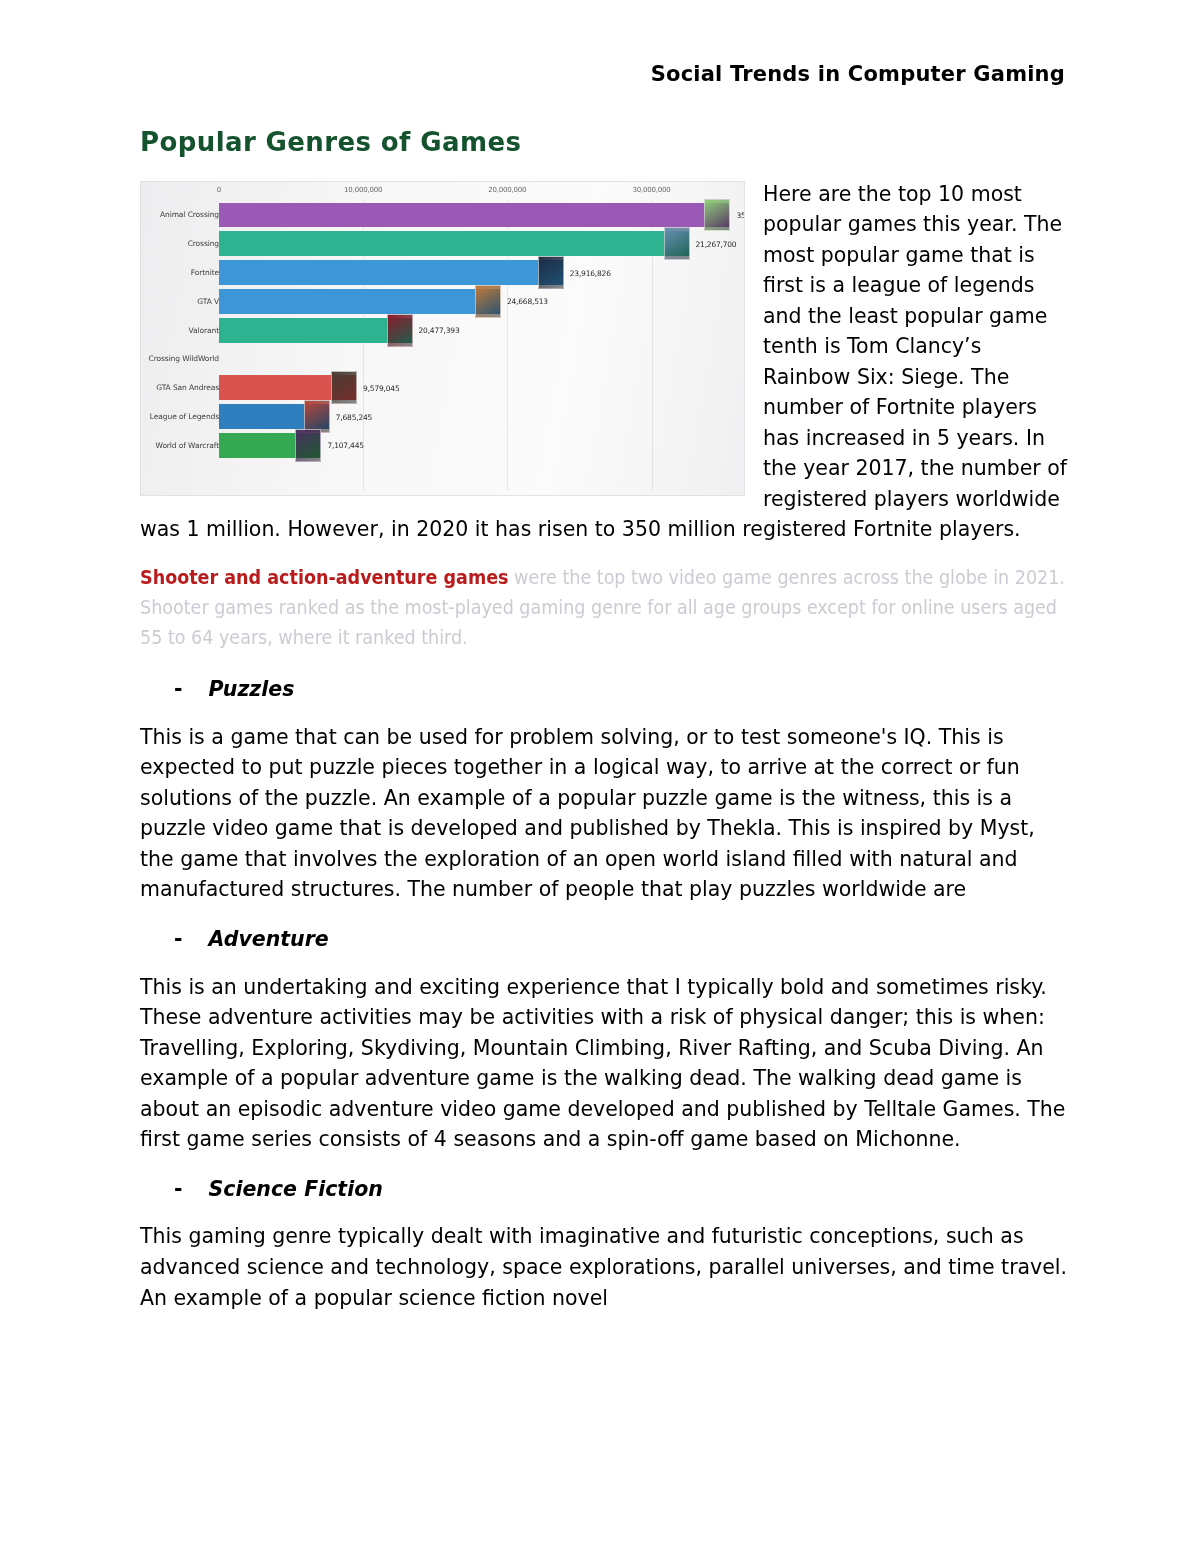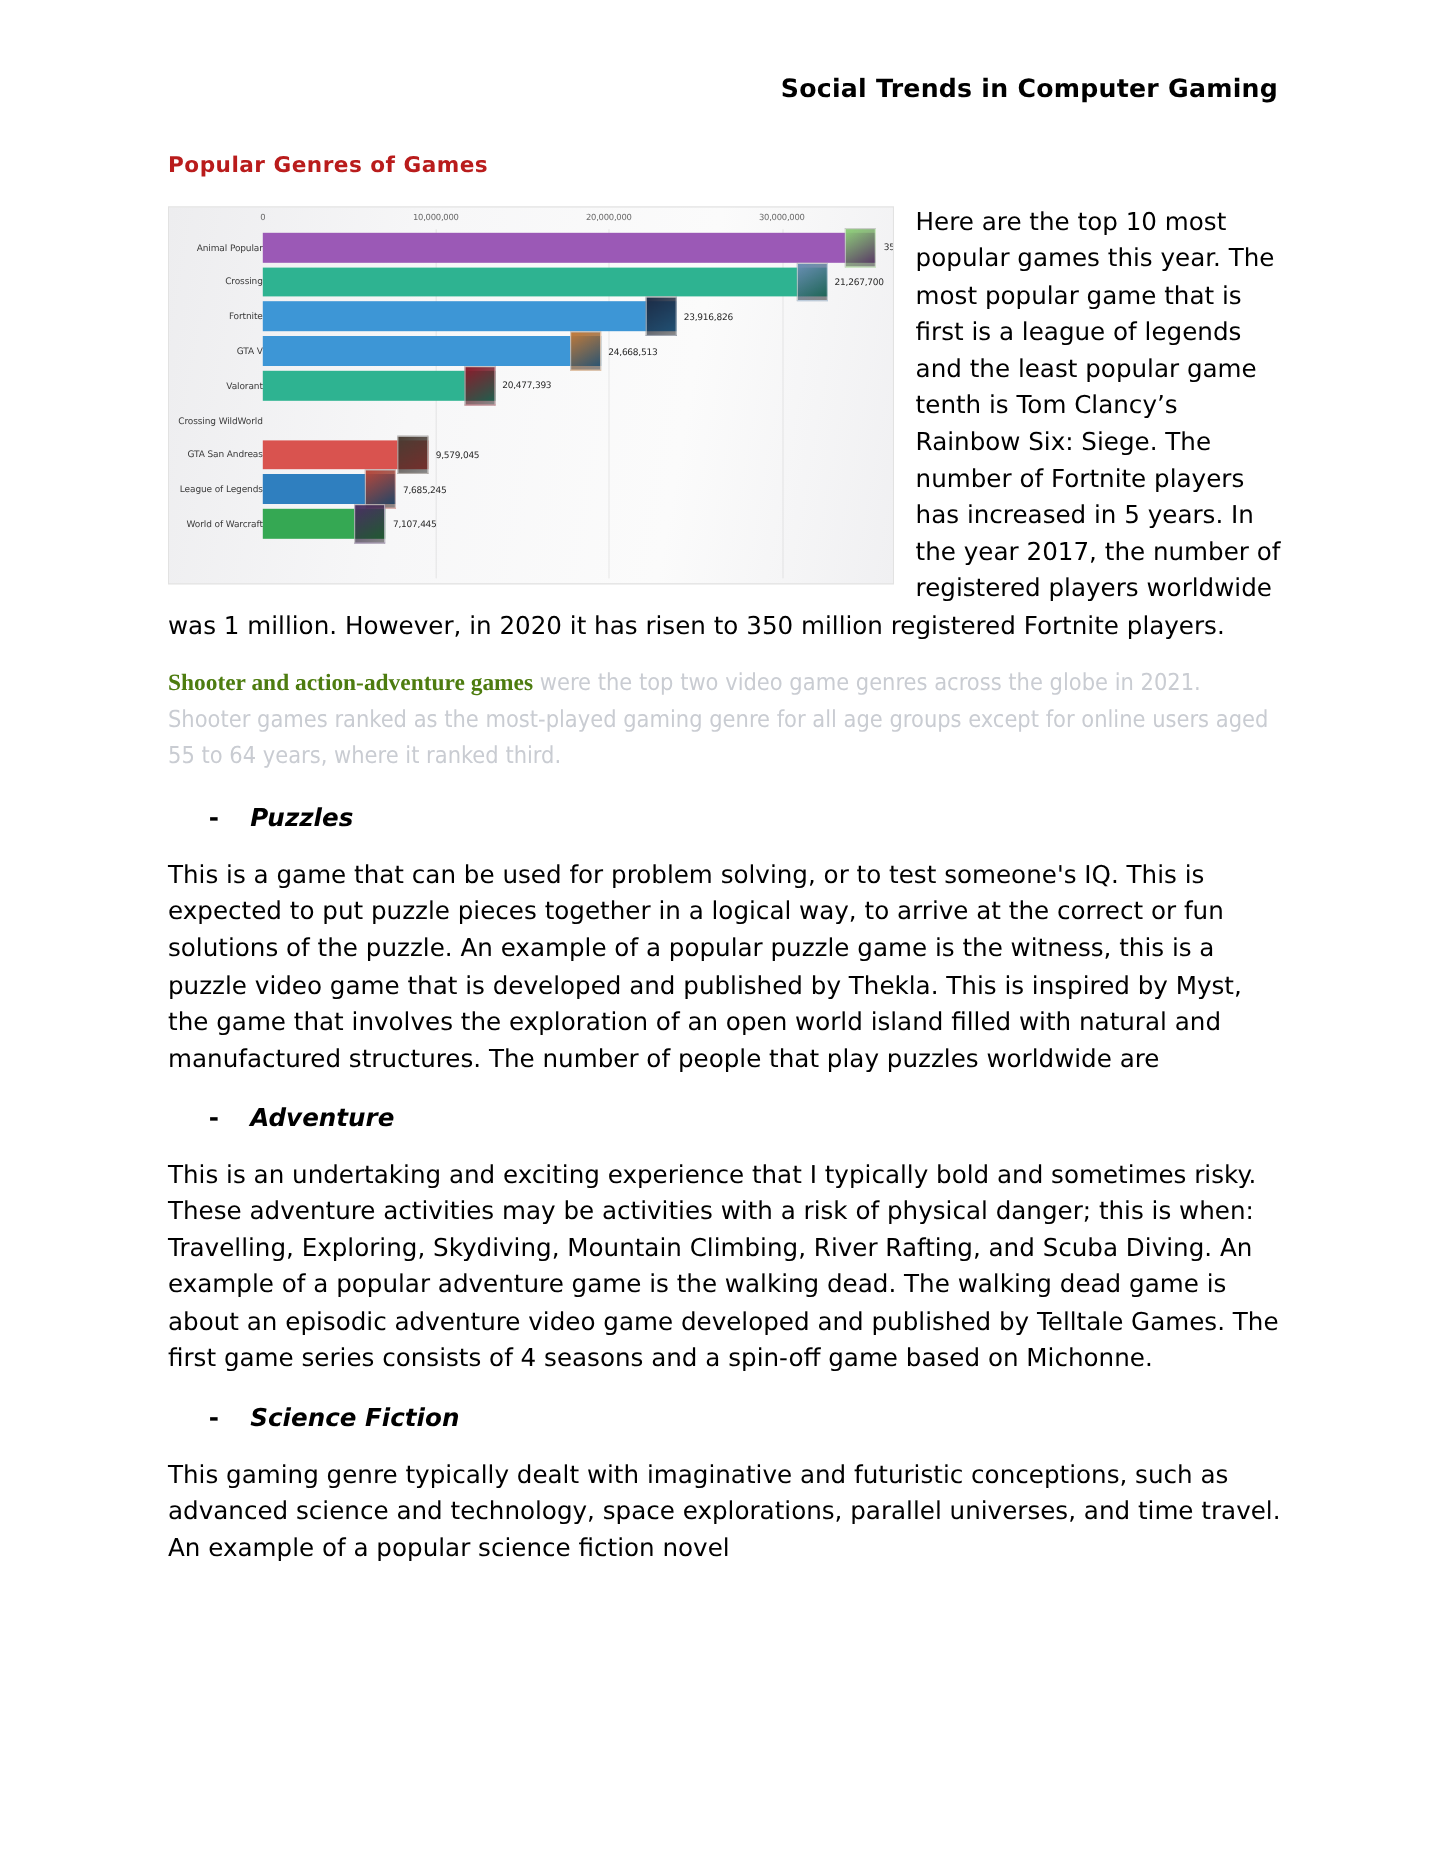--- a/index.html
+++ b/index.html
@@ -41,25 +41,25 @@
   .content {
     position: absolute;
     top: 128px;
     left: 140px;
     width: 930px;
   }
 
   h1.page-title {
     font-family: "DejaVu Sans", sans-serif;
     font-weight: bold;
-    font-size: 18px;
+    font-size: 26px;
     letter-spacing: 0.4px;
     margin: 0 0 22px 0;
     line-height: 1.1;
-    color: #b91c1c;
+    color: #14532d;
   }
 
   
   .figure {
     float: left;
     width: 605px;
     height: 315px;
     margin: 2px 18px 6px 0;
     position: relative;
     background: #f4f4f4;
@@ -177,23 +177,22 @@
     margin: 0 0 18px 0;
   }
   p.faded {
     color: #c9ccd2;
     font-family: "DejaVu Sans Condensed", "DejaVu Sans", sans-serif;
     font-size: 19.5px;
     line-height: 1.54;
     margin: 0 0 22px 0;
   }
   p.faded b {
-    color: #4d7c0f;
-    font-weight: bold;
-    font-family: Liberation Serif, serif;
+    color: #b91c1c;
+    font-weight: bold;
   }
 
   ul.genre-list {
     list-style: none;
     margin: 0 0 18px 0;
     padding: 0 0 0 34px;
   }
   ul.genre-list li {
     font-family: "DejaVu Sans", sans-serif;
     font-weight: bold;
@@ -229,21 +228,21 @@
               <div class="tick-label" style="left: 366.333px;">20,000,000</div>
               <div class="tick-label" style="left: 510.5px;">30,000,000</div>
             </div>
           <div id="gridlines">
               <div class="gridline" style="left: 222.167px;"></div>
               <div class="gridline" style="left: 366.333px;"></div>
               <div class="gridline" style="left: 510.5px;"></div>
             </div>
           <div class="plot" id="plot-area">
               <div class="bar-row">
-                <div class="bar-label">Animal Popular</div>
+                <div class="bar-label">Animal Crossing</div>
                 <div class="bar-track">
                   <div class="bar" style="width: 511.4px; background: rgb(155, 89, 182);"></div>
                   <div class="bar-thumb" style="left: 485.4px; background: linear-gradient(150deg, rgb(143, 207, 122) 0%, rgba(0, 0, 0, 0.45) 100%);"></div>
                   <div class="bar-value" style="left: 517.4px;">35,472,865</div>
                 </div>
               </div>
               <div class="bar-row">
                 <div class="bar-label">Crossing</div>
                 <div class="bar-track">
                   <div class="bar" style="width: 470.513px; background: rgb(46, 179, 145);"></div>

